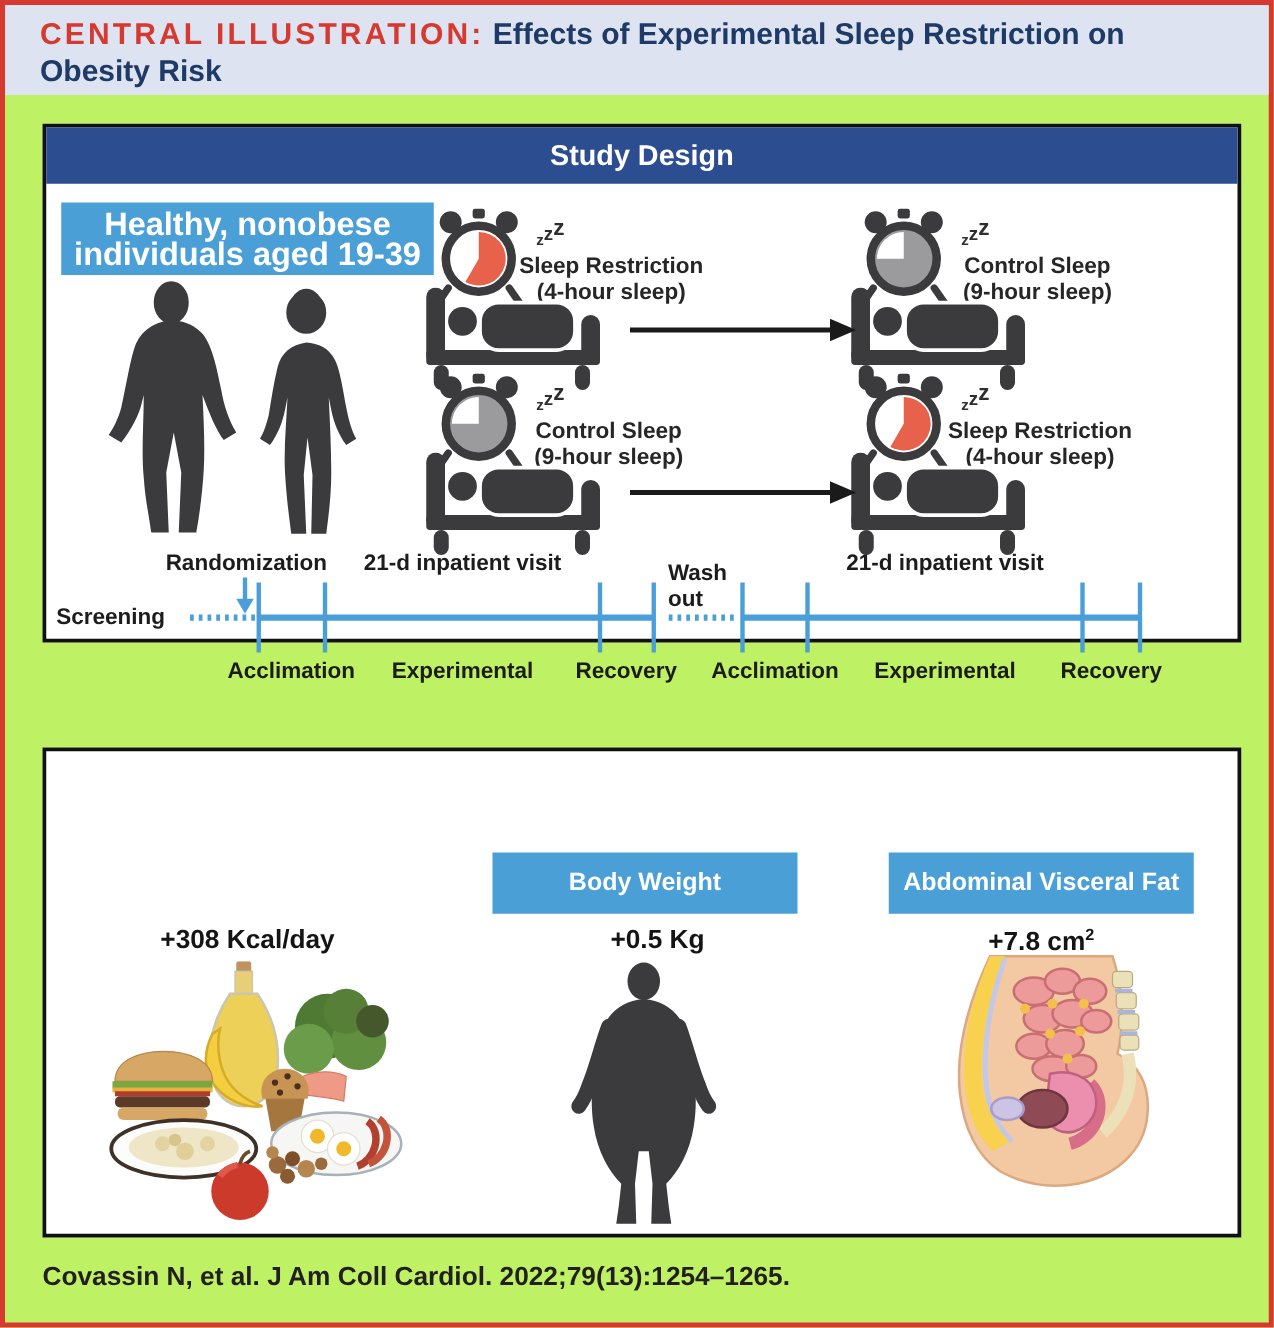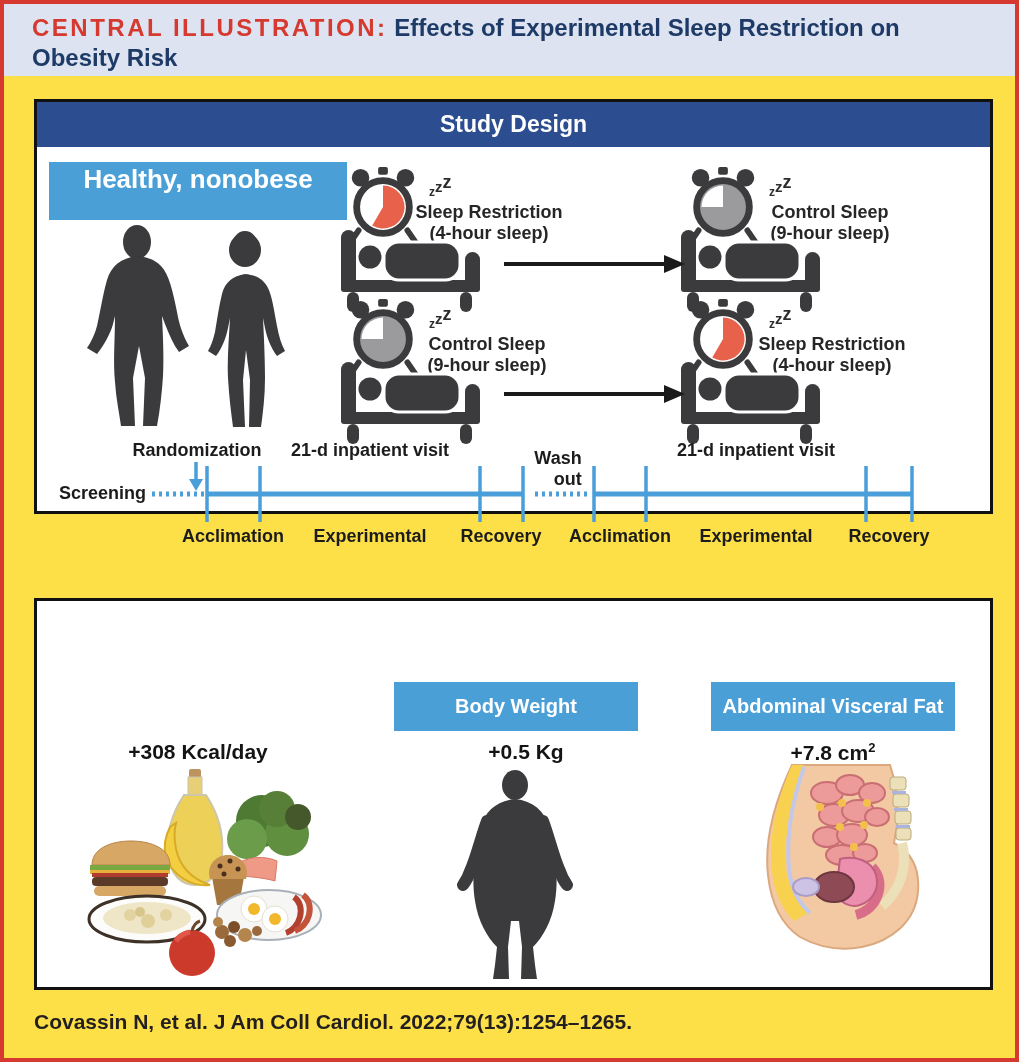--- a/index.html
+++ b/index.html
@@ -2,42 +2,42 @@
 <html style="--accent-red: #d6392f; --navy: #2c4d8f; --navy-text: #1e3a67; --light-blue: #4b9fd7; --timeline-blue: #4a9ed9; --charcoal: #3b3b3d; --clock-red: #e8614b; --clock-gray: #9b9b9d; --header-band: #dde3f1;"><head>
 <meta charset="utf-8">
 <style>
   :root{
     --accent-red:#d6392f; --navy:#2c4d8f; --navy-text:#1e3a67; --light-blue:#4b9fd7;
     --timeline-blue:#4a9ed9; --charcoal:#3b3b3d; --clock-red:#e8614b; --clock-gray:#9b9b9d;
     --header-band:#dde3f1; --text-dark:#231f20;
   }
   *{box-sizing:border-box; margin:0; padding:0;}
   body{font-family:"Liberation Sans",sans-serif;}
-  .page{position:relative; width:1019px; height:1062px; background:#fde047;
+  .page{position:relative; width:1019px; height:1062px; background:#bef264;
         border:4px solid var(--accent-red); overflow:hidden;}
   .band{position:absolute; left:0; top:0; right:0; height:72px; background:var(--header-band);}
   .hdr{position:absolute; left:28px; top:9px; width:960px; font-size:24px; font-weight:bold;
        color:var(--navy-text); line-height:30px;}
   .hdr .eyebrow{color:var(--accent-red); letter-spacing:2.5px;}
   .panel{position:absolute; left:30px; width:959px; background:#fff; border:3px solid #111;}
   .panel1{top:95px; height:415px;}
   .panel2{top:594px; height:392px;}
   .panel-bar{position:absolute; left:0; top:0; right:0; height:45px; background:var(--navy);
              color:#fff; font-size:23px; font-weight:bold; text-align:center; line-height:45px;}
   .popbox{position:absolute; left:12px; top:60px; width:298px; height:58px; background:var(--light-blue);
           color:#fff; font-size:26px; font-weight:bold; text-align:center; line-height:24px; padding-top:5px;}
   .abs{position:absolute;}
   .arm-label{position:absolute; width:230px; transform:translateX(-50%); text-align:center;
              font-size:18px; font-weight:bold; color:#262626; line-height:21px;}
   .zzz{position:absolute; font-weight:bold; color:#2e2e30; white-space:nowrap;}
   .zzz .z1{font-size:12px; vertical-align:6px;}
   .zzz .z2{font-size:15px; vertical-align:10px;}
   .zzz .z3{font-size:18px; vertical-align:14px;}
   .tl-label{position:absolute; font-size:18px; font-weight:bold; color:#1c1c1c; white-space:nowrap;}
-  .center{transform:translateX(-50%); text-align:right;}
+  .center{transform:translateX(-50%); text-align:left;}
   .outcome-card{position:absolute; top:81px; width:244px; height:49px; background:var(--light-blue);
                 color:#fff; font-size:20px; font-weight:bold; text-align:center; line-height:49px;}
   .outcome-value{position:absolute; top:139px; font-size:21px; font-weight:bold; color:#141414;
                  transform:translateX(-50%); white-space:nowrap;}
   .citation{position:absolute; left:30px; top:1006px; font-size:21px; font-weight:bold; color:var(--text-dark);}
   svg{display:block;}
 </style>
 </head>
 <body>
 
@@ -84,20 +84,21 @@
     <span class="eyebrow">CENTRAL ILLUSTRATION:</span>
     <span>Effects of Experimental Sleep Restriction on</span><br>
     <span>Obesity Risk</span>
   </div>
 
   <div class="panel panel1">
     <div class="panel-bar">Study Design</div>
 
     <div class="popbox">
       <span>Healthy, nonobese</span><br>
+      <span>individuals aged 19-39 years</span>
     </div>
 
     <svg class="abs" style="left:28px; top:118px;" width="265" height="218" viewBox="0 0 265 218">
       <g fill="var(--charcoal,#3b3b3d)">
         <ellipse cx="72" cy="22" rx="14" ry="17"></ellipse>
         <path d="M72,36 C56,38 46,46 42,60 C38,74 36,88 32,106 C30,114 26,122 22,128 L32,134 C40,124 46,112 48,104 L50,96 C50,118 48,142 50,162 C51,178 54,192 56,206 L70,206 L68,158 L74,126 L80,158 L78,206 L92,206 C95,190 97,172 98,156 C99,138 98,116 97,96 L100,104 C104,114 108,124 114,132 L124,126 C118,116 114,104 112,92 C108,72 104,54 96,46 C88,38 80,37 72,36 Z"></path>
       </g>
       <g fill="var(--charcoal,#3b3b3d)">
         <ellipse cx="180" cy="30" rx="16" ry="17"></ellipse>
         <ellipse cx="180" cy="26" rx="13" ry="15"></ellipse>
@@ -178,21 +179,21 @@
             <line x1="875" y1="9" x2="875" y2="65"></line>
         </g>
         <line x1="159" y1="5" x2="159" y2="23" stroke-width="3.5"></line>
       </g>
       <polygon points="152,22 166,22 159,34" fill="var(--timeline-blue,#4a9ed9)"></polygon>
     </svg>
 
     <div class="tl-label" style="left:160px; top:338px;">
       <span class="abs center" style="left:0; top:0;">Randomization</span>
       </div>
-    <div class="tl-label" style="left:22px; top:381px;">Screening</div>
+    <div class="tl-label" style="left:8px; top:381px;">Screening</div>
     <div class="tl-label center" style="left:333px; top:338px;">21-d inpatient visit</div>
     <div class="tl-label center" style="left:719px; top:338px;">21-d inpatient visit</div>
     <div class="tl-label center" style="left:521px; top:346px; line-height:21px;">
       <span>Wash</span><br>
       <span>out</span>
     </div>
     <div class="tl-label center" style="left:196px; top:424px;">Acclimation</div>
     <div class="tl-label center" style="left:333px; top:424px;">Experimental</div>
     <div class="tl-label center" style="left:464px; top:424px;">Recovery</div>
     <div class="tl-label center" style="left:583px; top:424px;">Acclimation</div>

